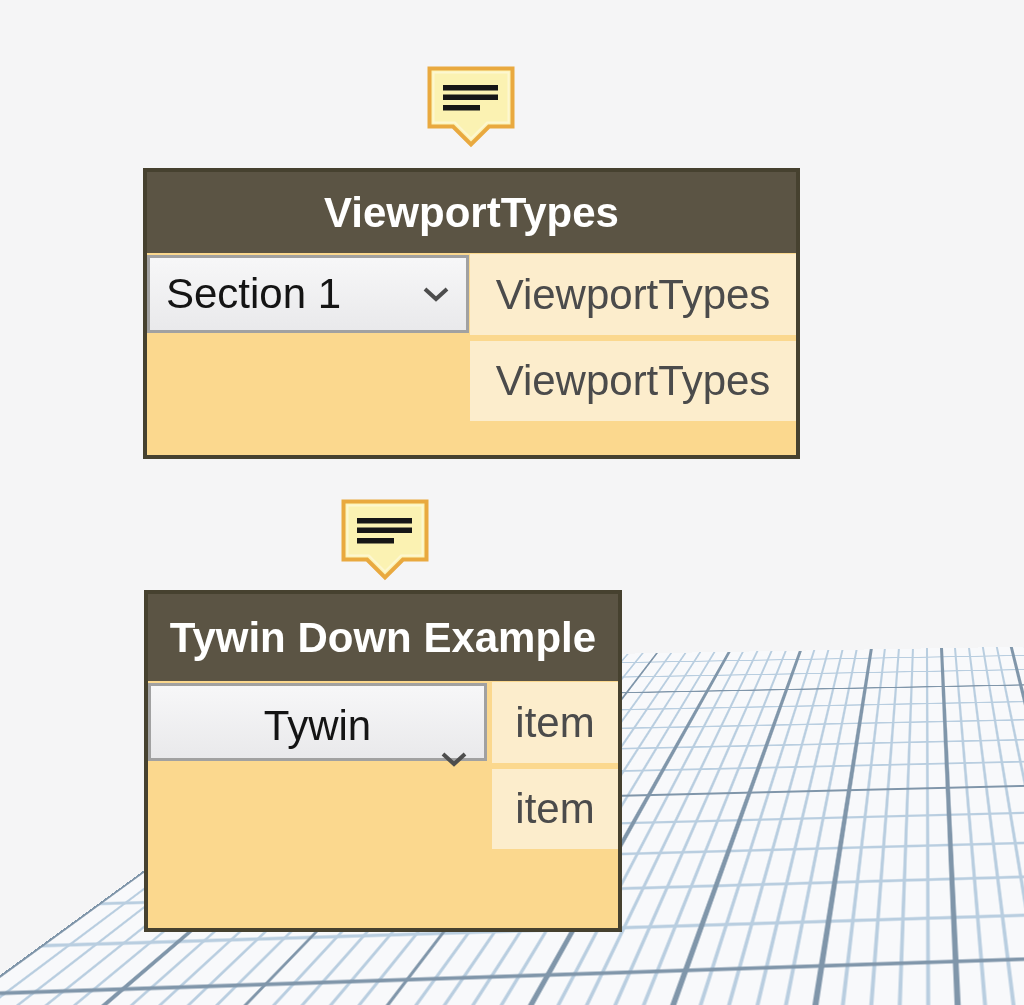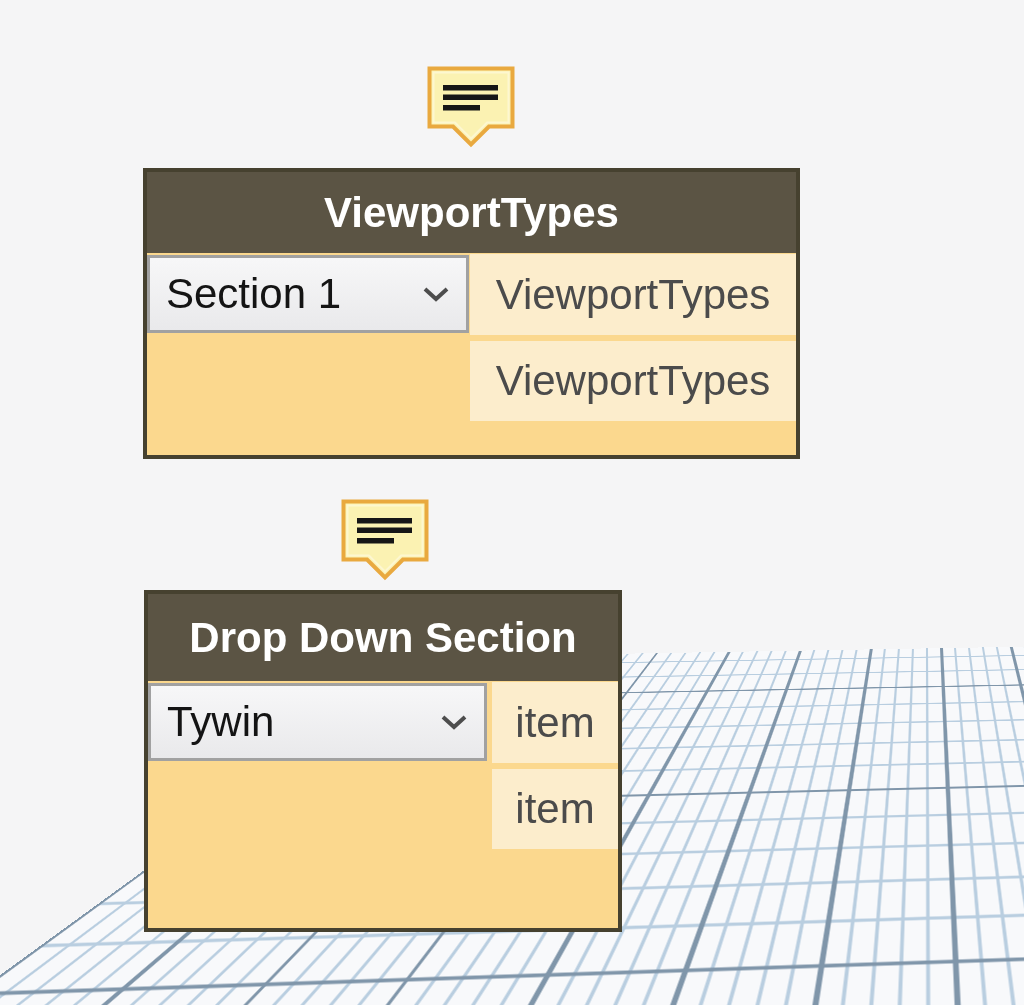--- a/index.html
+++ b/index.html
@@ -42,21 +42,21 @@
   
   .dropdown{
     position:absolute;left:0;top:2px;height:78px;box-sizing:border-box;
     border:3px solid var(--dropdown-border,#a1a1a1);
     background:linear-gradient(var(--dropdown-bg-top,#f7f7f8),var(--dropdown-bg-bottom,#e9e9eb));
     display:flex;align-items:center;padding:16px 16px;
     font-size:42px;color:var(--dropdown-text,#141414);
     cursor:pointer;white-space:nowrap;
   }
   .node1 .dropdown{width:322px;}
-  .node2 .dropdown{width:339px;}
+  .node2 .dropdown{width:339px;flex-direction:column;}
   .chevron{margin-left:auto;flex:0 0 auto;}
   
   .port{
     position:absolute;right:0;
     background:var(--node-port-bg,#fcedcc);
     display:flex;align-items:center;justify-content:center;
     font-size:42px;color:var(--port-text,#4b4b4b);
     cursor:pointer;white-space:nowrap;
   }
   .node1 .port{left:323px;}
@@ -106,21 +106,21 @@
 <svg class="note note2" viewBox="0 0 88 82" aria-hidden="true">
   <path d="M2.5 2.5 H85.5 V60.5 H62 L44 78.5 L26 60.5 H2.5 Z" fill="var(--note-fill)" stroke="var(--note-border)" stroke-width="4" stroke-linejoin="miter"></path>
   <path d="M6.5 6.5 H81.5 V56.5 H60 L44 72.5 L28 56.5 H6.5 Z" fill="none" stroke="#fdf7d0" stroke-width="2"></path>
   <rect x="16" y="19" width="55" height="5.5" fill="var(--note-line)"></rect>
   <rect x="16" y="28.5" width="55" height="5.5" fill="var(--note-line)"></rect>
   <rect x="16" y="39" width="37" height="5.5" fill="var(--note-line)"></rect>
 </svg>
 
 <div class="node node2">
   <div class="node-header">
-    <span>Drop Down Section</span>
+    <span>Tywin Down Example</span>
   </div>
   <div class="node-body">
     <div class="dropdown">
       <span>Tywin</span>
       <svg class="chevron" width="28" height="18" viewBox="0 0 28 18">
         <path d="M3 4 L14 14 L25 4" fill="none" stroke="var(--chevron,#4d4d4d)" stroke-width="4"></path>
       </svg>
     </div>
     <div class="port p1">
       <span>item</span>

